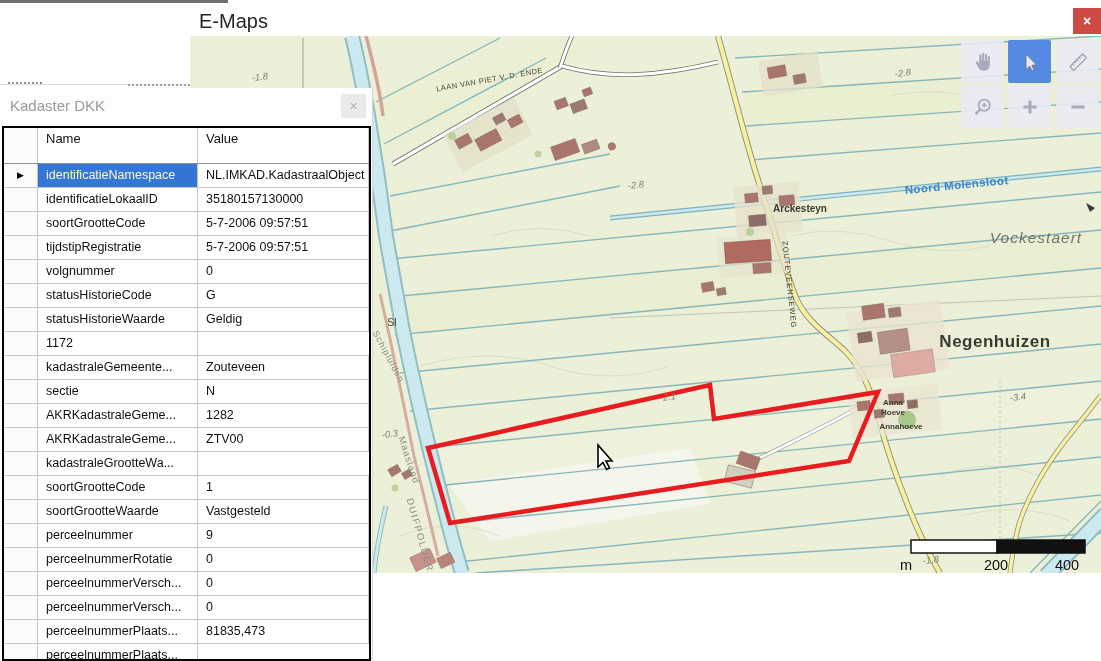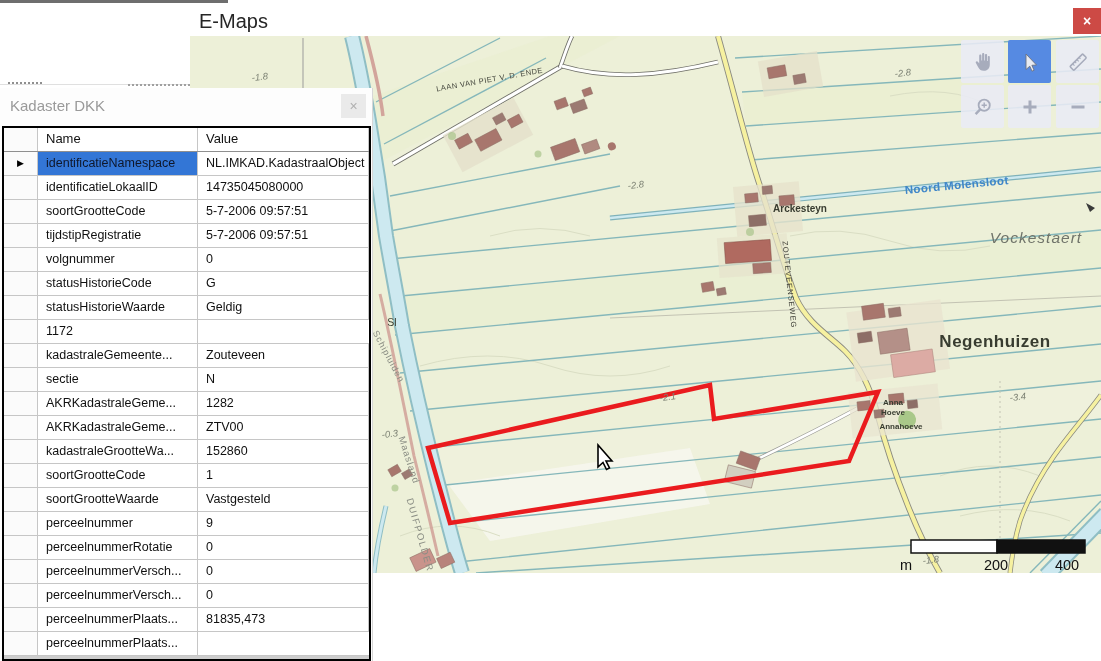--- a/index.html
+++ b/index.html
@@ -24,32 +24,32 @@
   .dash-a{position:absolute;left:8px;top:82px;width:34px;border-top:2px dotted #8f8f8f;}
   .dash-b{position:absolute;left:128px;top:84px;width:62px;border-top:2px dotted #a0a0a0;}
   
   .dialog{position:absolute;left:0;top:88px;width:373px;height:573px;background:#fdfdfd;
     border-right:1px solid #d6d6d6;box-sizing:border-box;}
   .dlg-title{position:absolute;left:10px;top:9px;font-size:15px;color:#9a9a9a;}
   .dlg-close{position:absolute;right:6px;top:6px;width:25px;height:24px;background:#eaeaea;
     color:#b0b0b0;font-size:14px;line-height:24px;text-align:center;}
   .ptable{position:absolute;left:2px;top:38px;width:369px;height:535px;border:2px solid #000;
     box-sizing:border-box;background:#fff;overflow:hidden;}
-  .t-head{display:grid;grid-template-columns:34px 160px 1fr;height:24px;
+  .t-head{display:grid;grid-template-columns:34px 160px 1fr;height:36px;
     border-bottom:1px solid #8f8f8f;box-sizing:border-box;}
   .t-head .h-cell{font-size:13px;color:#111;padding:3px 0 0 8px;border-right:1px solid #c6c6c6;
     white-space:nowrap;overflow:hidden;}
   .t-head .h-gutter{border-right:1px solid #c6c6c6;background:#fbfbfb;}
   .t-row{display:grid;grid-template-columns:34px 160px 1fr;height:24px;
     border-bottom:1px solid #c6c6c6;box-sizing:border-box;}
   .t-gutter{border-right:1px solid #c6c6c6;background:#fbfbfb;font-size:9px;color:#000;
     text-align:center;line-height:23px;}
   .t-name,.t-value{font-size:12.5px;color:#101010;padding:4px 0 0 8px;border-right:1px solid #c6c6c6;
     white-space:nowrap;overflow:hidden;}
-  .t-name.selected{background:#3376d6;color:#0f172a;}
+  .t-name.selected{background:#3376d6;color:#fef9c3;}
   .t-scroll{height:4px;background:#cdcdcd;margin-top:0px;}
   
   .cursor{position:absolute;left:595px;top:443px;pointer-events:none;}
   svg text{user-select:none;}
 </style>
 </head>
 <body>
 
 <div class="top-strip"></div>
 
@@ -309,21 +309,21 @@
     </div>
     <div>
         <div class="t-row">
           <div class="t-gutter">▶</div>
           <div class="t-name selected">identificatieNamespace</div>
           <div class="t-value">NL.IMKAD.KadastraalObject</div>
         </div>
         <div class="t-row">
           <div class="t-gutter"></div>
           <div class="t-name">identificatieLokaalID</div>
-          <div class="t-value">14735045080000</div>
+          <div class="t-value">35180157130000</div>
         </div>
         <div class="t-row">
           <div class="t-gutter"></div>
           <div class="t-name">soortGrootteCode</div>
           <div class="t-value">5-7-2006 09:57:51</div>
         </div>
         <div class="t-row">
           <div class="t-gutter"></div>
           <div class="t-name">tijdstipRegistratie</div>
           <div class="t-value">5-7-2006 09:57:51</div>
@@ -363,21 +363,20 @@
           <div class="t-value">1282</div>
         </div>
         <div class="t-row">
           <div class="t-gutter"></div>
           <div class="t-name">AKRKadastraleGeme...</div>
           <div class="t-value">ZTV00</div>
         </div>
         <div class="t-row">
           <div class="t-gutter"></div>
           <div class="t-name">kadastraleGrootteWa...</div>
-          <div class="t-value">152860</div>
         </div>
         <div class="t-row">
           <div class="t-gutter"></div>
           <div class="t-name">soortGrootteCode</div>
           <div class="t-value">1</div>
         </div>
         <div class="t-row">
           <div class="t-gutter"></div>
           <div class="t-name">soortGrootteWaarde</div>
           <div class="t-value">Vastgesteld</div>

